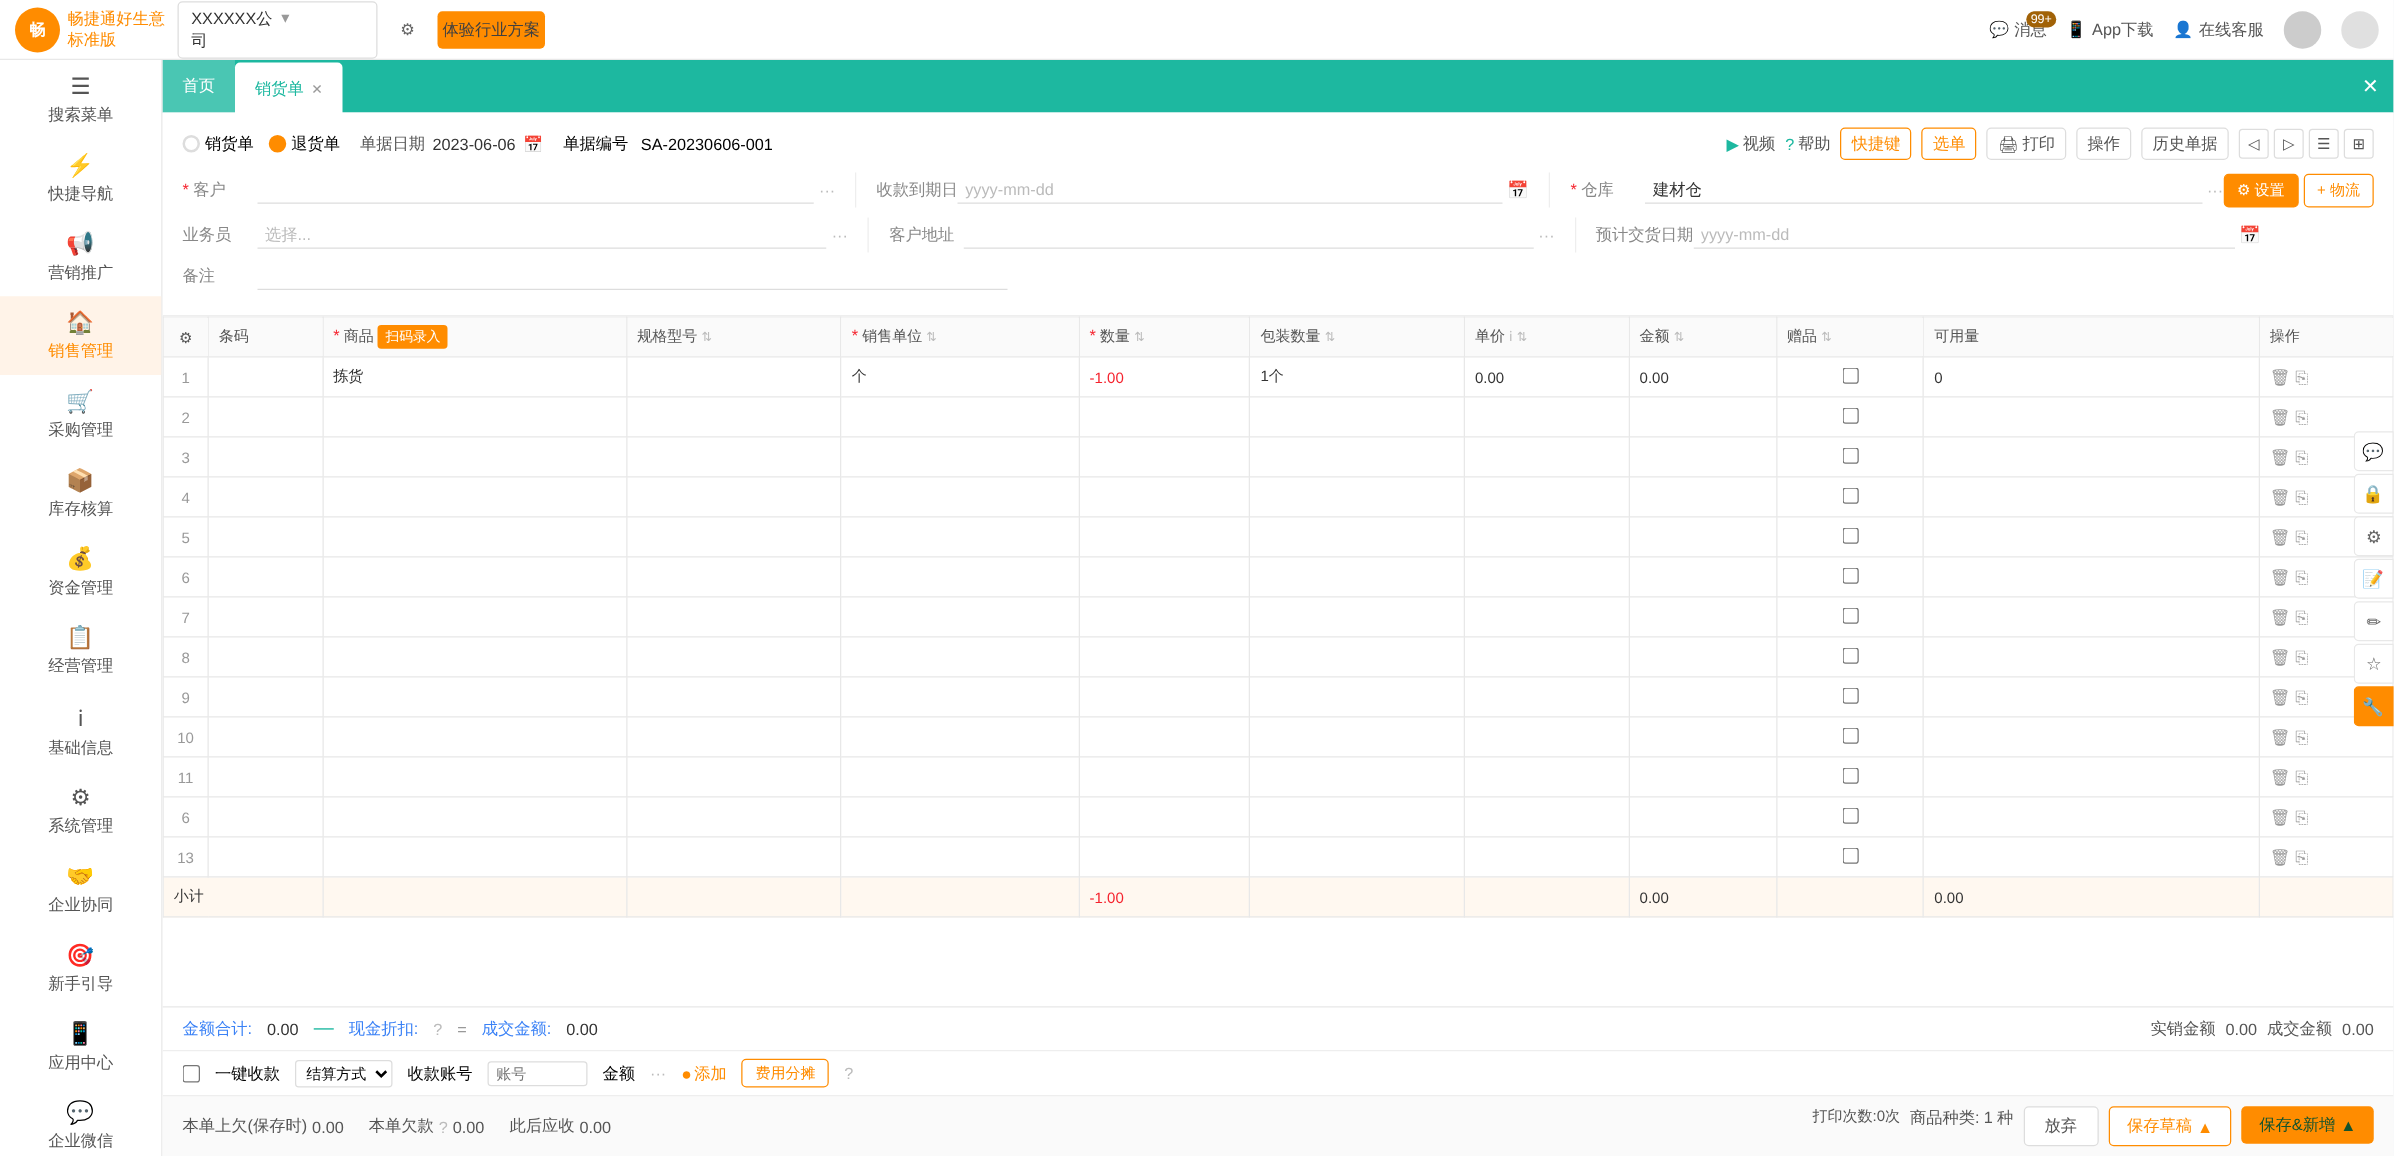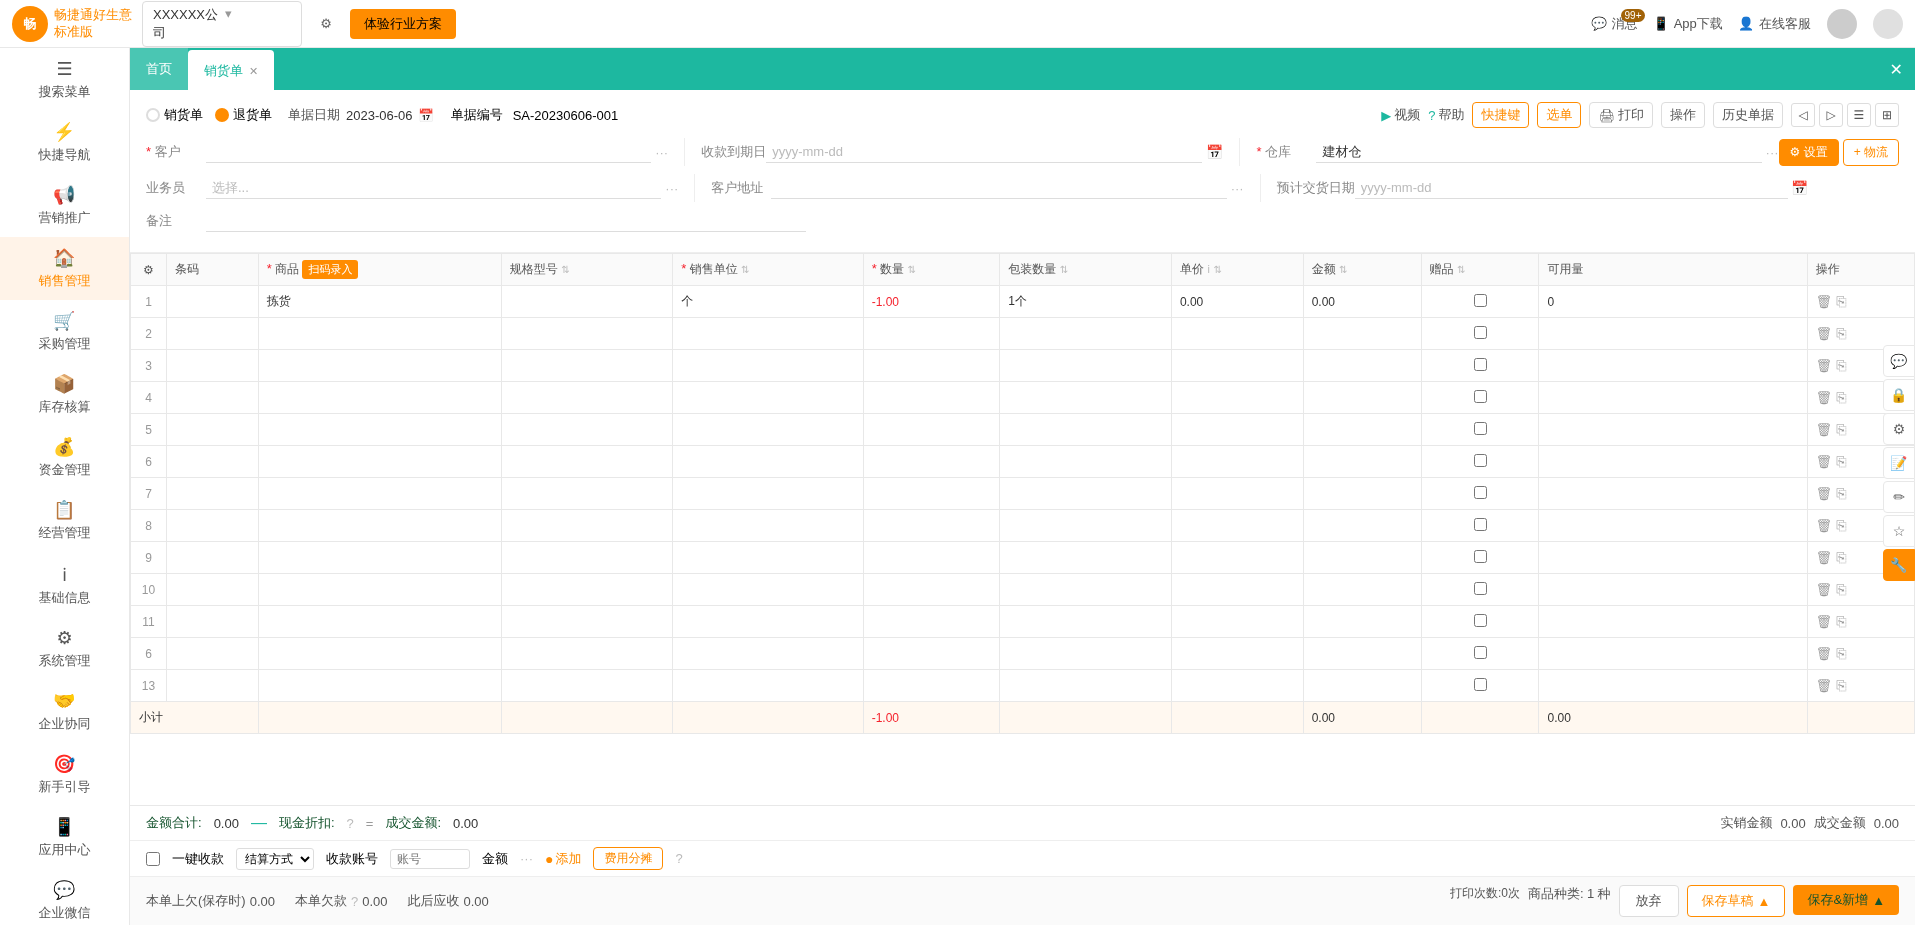--- a/index.html
+++ b/index.html
@@ -7,21 +7,21 @@
 
     
     .top-bar { display: flex; align-items: center; background: #fff; height: 48px; padding: 0 12px; border-bottom: 1px solid #e8e8e8; flex-shrink: 0; }
     .logo-area { display: flex; align-items: center; width: 130px; }
     .logo-icon { width: 36px; height: 36px; background: #ff8c00; border-radius: 50%; display: flex; align-items: center; justify-content: center; color: #fff; font-size: 16px; font-weight: bold; margin-right: 6px; }
     .logo-text { font-size: 11px; color: #ff8c00; line-height: 1.3; }
     .company-select { display: flex; align-items: flex-start; border: 1px solid #ddd; border-radius: 4px; padding: 4px 10px; cursor: pointer; min-width: 160px; background: #fff; }
     .company-select span { flex: 1; color: #333; }
     .company-select .arrow { color: #999; margin-left: 6px; }
     .gear-btn { margin-left: 8px; width: 32px; height: 32px; display: flex; align-items: center; justify-content: center; cursor: pointer; color: #666; }
-    .trial-btn { margin-left: 8px; background: #ff8c00; color: #000000; border: none; border-radius: 4px; padding: 6px 14px; cursor: pointer; font-size: 13px; }
+    .trial-btn { margin-left: 8px; background: #ff8c00; color: #404040; border: none; border-radius: 4px; padding: 6px 4px; cursor: pointer; font-size: 13px; }
     .top-right { margin-left: auto; display: flex; align-items: center; gap: 16px; }
     .top-right-item { display: flex; align-items: center; gap: 4px; cursor: pointer; color: #555; font-size: 12px; position: relative; }
     .badge { background: #a16207; color: #fff; border-radius: 10px; font-size: 10px; padding: 1px 4px; position: absolute; top: -6px; right: -8px; }
     .avatar { width: 30px; height: 30px; border-radius: 50%; background: #ccc; }
 
     
     .main-layout { display: flex; flex: 1; overflow: hidden; }
 
     
     .sidebar { width: 130px; background: #fff; display: flex; flex-direction: column; border-right: 1px solid #e8e8e8; flex-shrink: 0; }
@@ -86,21 +86,21 @@
     .help-icon { color: #bbb; font-size: 11px; }
     .red-text { color: #f5222d; }
     .op-icons { display: flex; gap: 4px; }
     .op-icon { cursor: pointer; color: #999; font-size: 13px; }
     .checkbox-cell { text-align: center; }
     .subtotal-row td { background: #fff8f0; font-weight: 500; }
 
     
     .footer-area { background: #fff; border-top: 1px solid #e8e8e8; flex-shrink: 0; }
     .footer-top { display: flex; align-items: center; padding: 8px 16px; gap: 12px; border-bottom: 1px solid #eee; }
-    .footer-label { color: #14532d; text-align: right; }
+    .footer-label { color: #3b82f6; text-align: right; }
     .footer-value { color: #333; font-weight: 500; }
     .footer-eq { color: #999; }
     .footer-dash { color: #1db8a0; font-size: 16px; }
     .footer-bottom { display: flex; align-items: center; padding: 6px 16px; gap: 12px; }
     .checkbox-sm { width: 14px; height: 14px; }
     .select-sm { border: 1px solid #ddd; border-radius: 3px; padding: 2px 4px; font-size: 12px; background: #fff; }
     .input-sm { border: 1px solid #ddd; border-radius: 3px; padding: 2px 6px; font-size: 12px; width: 80px; }
     .add-btn { background: none; border: none; color: #ff8c00; cursor: pointer; font-size: 12px; display: flex; align-items: center; gap: 2px; }
     .expense-btn { border: 1px solid #ff8c00; color: #ff8c00; background: #fff; border-radius: 4px; padding: 2px 10px; cursor: pointer; font-size: 12px; }
     .help-circle { color: #bbb; cursor: pointer; font-size: 13px; }

